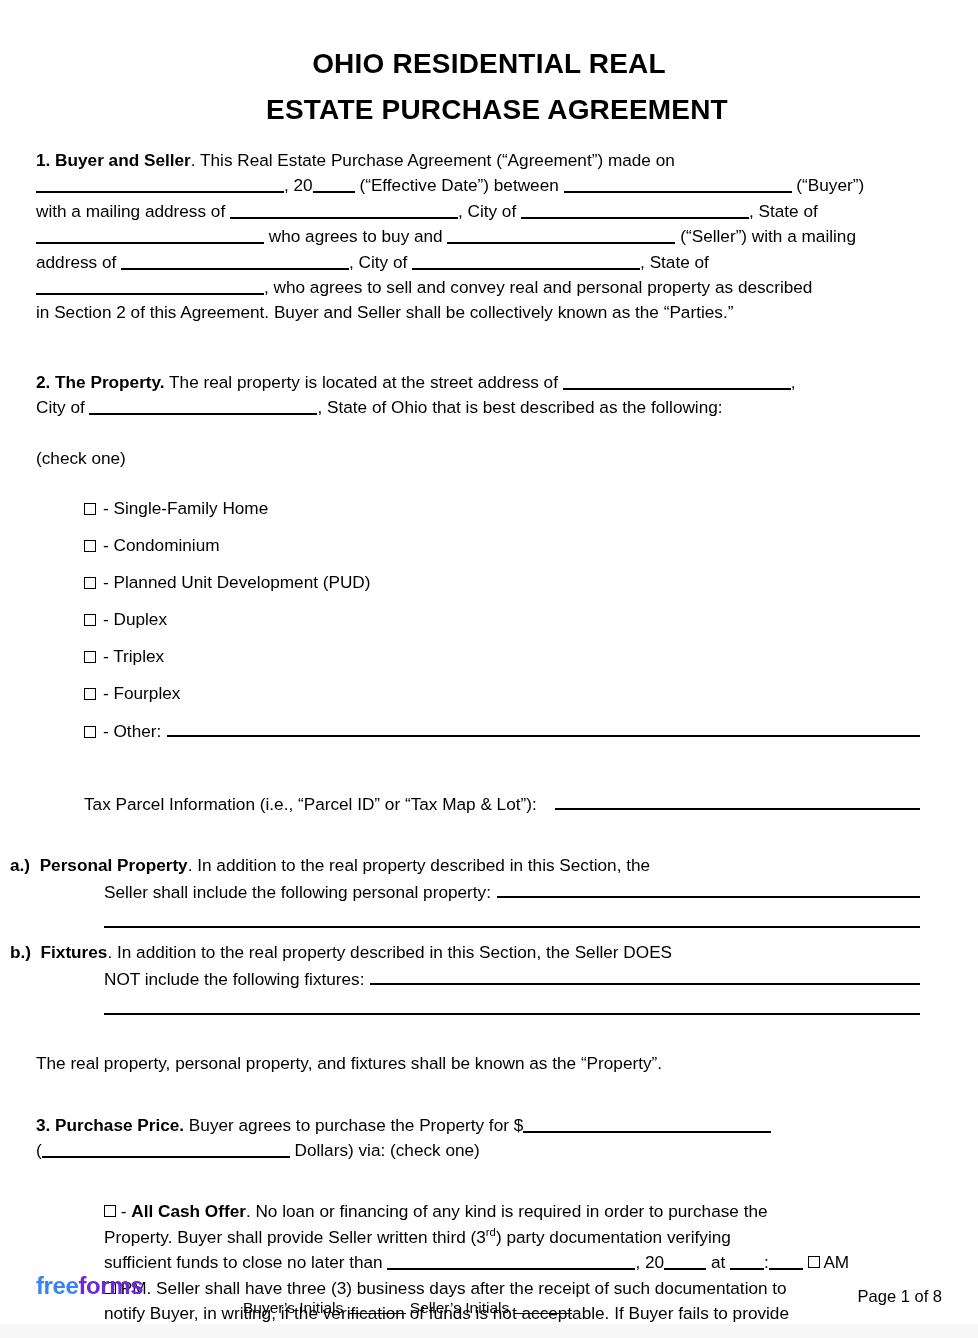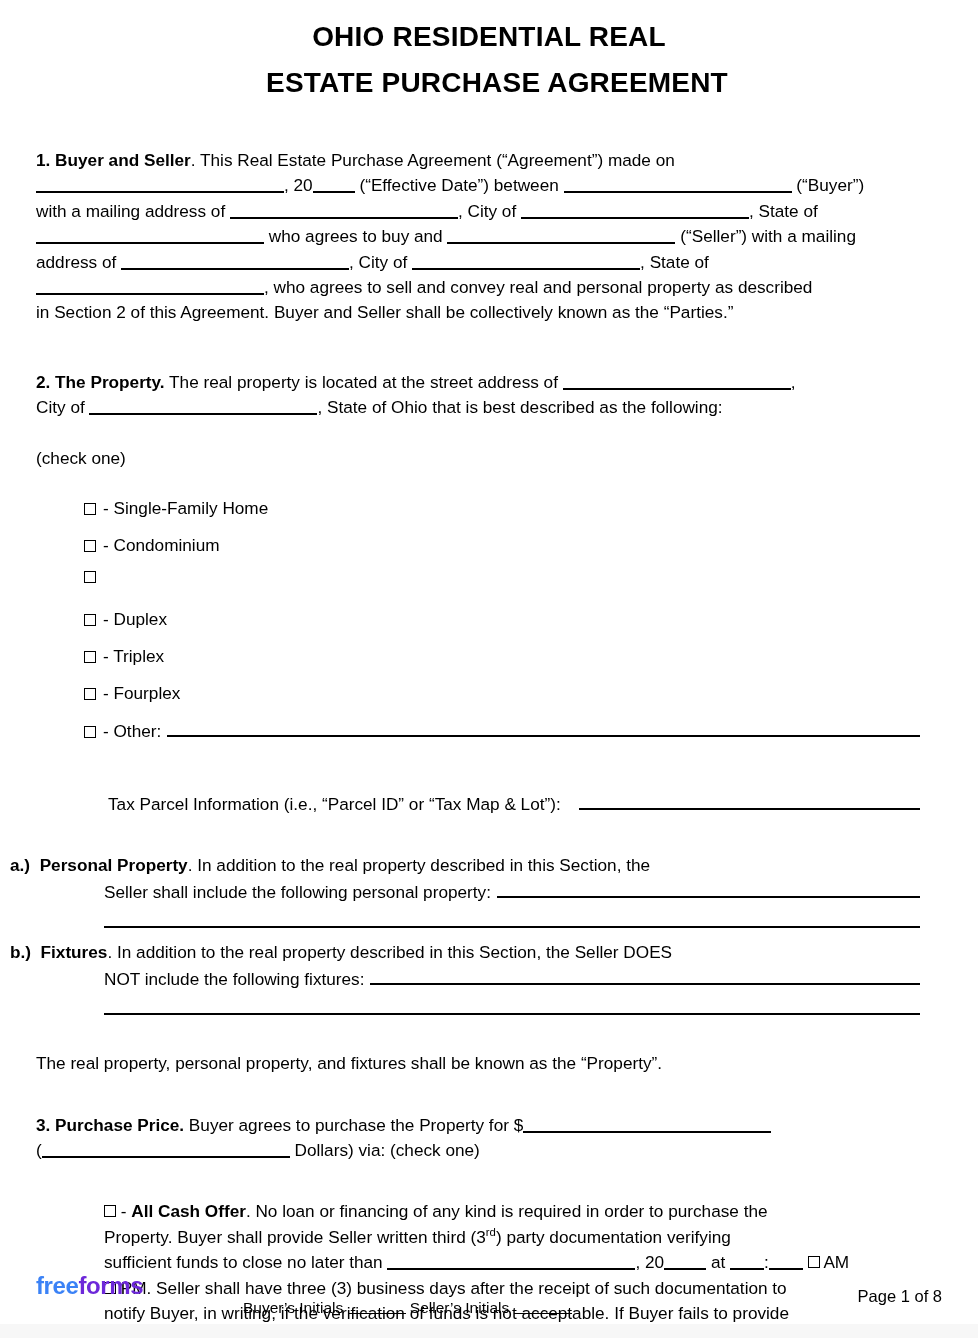--- a/index.html
+++ b/index.html
@@ -16,21 +16,21 @@
     color: #000000;
     overflow: hidden;
     box-sizing: border-box;
   }
   .doc-title {
     text-align: center;
     font-size: 28px;
     font-weight: bold;
     letter-spacing: 0.2px;
   }
-  .title-line-1 { padding-top: 21px; }
+  .title-line-1 { padding-top: 48px; }
   .title-line-2 { padding-top: 14px; margin-left: 16px; }
 
   .body-area {
     position: absolute;
     left: 36px;
     top: 148px;
     width: 884px;
     font-size: 17.2px;
     line-height: 25.4px;
   }
@@ -96,21 +96,21 @@
     align-items: baseline;
     height: 37px;
   }
   .other-line {
     flex: 1;
     border-bottom: 2px solid #000;
     height: 17px;
     margin-left: 6px;
   }
 
-  .indent-1 { margin-left: 72px; gap: 12px; }
+  .indent-1 { margin-left: 48px; gap: 12px; }
   .sub-item {
     margin-left: 68px;
     text-indent: -26px;
   }
   .sub-body { margin-left: 68px; }
 
   .cash-block {
     margin-left: 68px;
   }
 
@@ -202,20 +202,21 @@
       <div class="check-row">
         <span class="cbox"></span>
         <span>- Single-Family Home</span>
       </div>
       <div class="check-row">
         <span class="cbox"></span>
         <span>- Condominium</span>
       </div>
       <div class="check-row">
         <span class="cbox"></span>
+        <span>- Planned Unit Development (PUD)</span>
       </div>
       <div class="check-row">
         <span class="cbox"></span>
         <span>- Duplex</span>
       </div>
       <div class="check-row">
         <span class="cbox"></span>
         <span>- Triplex</span>
       </div>
       <div class="check-row">

